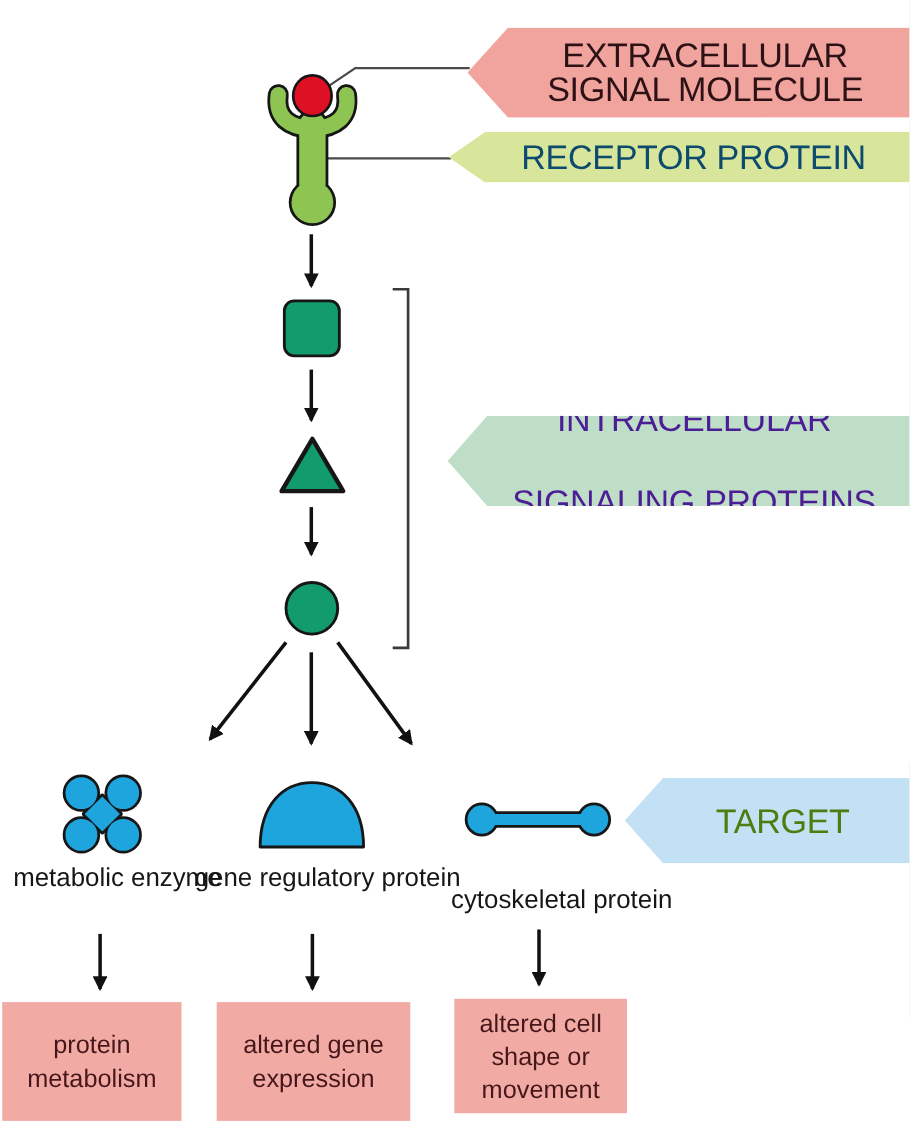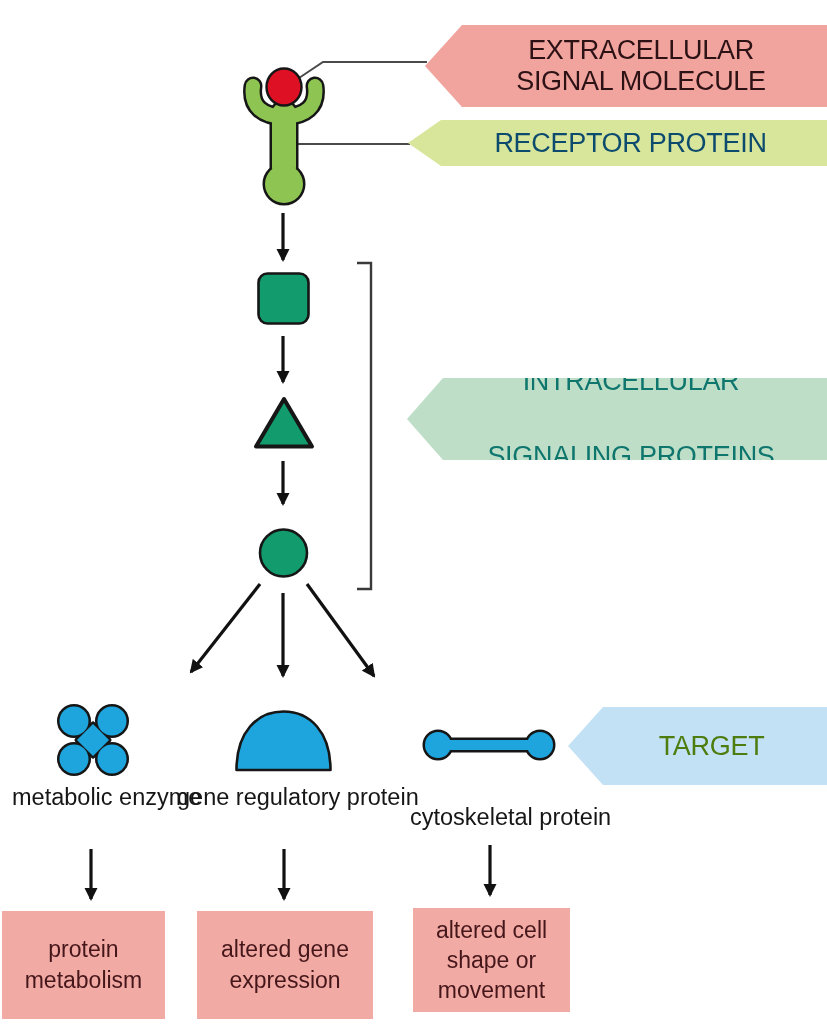--- a/index.html
+++ b/index.html
@@ -23,31 +23,31 @@
   }
   html,body{margin:0;padding:0;background:#e9e9e9;}
   #canvas{
     position:relative;width:827px;height:1024px;background:var(--page-bg);
     overflow:hidden;font-family:"Liberation Sans",sans-serif;
   }
   #shapes{position:absolute;left:0;top:0;width:827px;height:1024px;}
   .banner{
     position:absolute;display:flex;flex-direction:column;justify-content:center;
     align-items:center;text-align:center;color:var(--banner-text-dark);
-    font-size:27px;line-height:31px;font-weight:500;letter-spacing:-0.3px;white-space:nowrap;
+    font-size:31px;line-height:31px;font-weight:500;letter-spacing:-0.3px;white-space:nowrap;
   }
   .banner .bline{display:block;}
   #banner-extracellular{left:425px;top:25px;width:402px;height:82px;
     background:var(--banner-pink);
     clip-path:polygon(0 50%,37px 0,100% 0,100% 100%,37px 100%);padding-left:30px;box-sizing:border-box;}
   #banner-receptor{left:408px;top:120px;width:419px;height:46px;
     background:var(--banner-yellow-green);color:#0c4a6e;
     clip-path:polygon(0 50%,33px 0,100% 0,100% 100%,33px 100%);padding-left:26px;box-sizing:border-box;}
   #banner-intracellular{left:407px;top:378px;width:420px;height:82px;
-    background:var(--banner-pale-green);color:#0f766e;
+    background:var(--banner-pale-green);color:#4c1d95;
     clip-path:polygon(0 50%,36px 0,100% 0,100% 100%,36px 100%);padding-left:28px;box-sizing:border-box;gap:44px;}
   #banner-target{left:568px;top:707px;width:259px;height:78px;
     background:var(--banner-light-blue);color:#4d7c0f;
     clip-path:polygon(0 50%,35px 0,100% 0,100% 100%,35px 100%);padding-left:28px;box-sizing:border-box;}
   .shape-label{
     position:absolute;text-align:left;color:var(--label-text);
     font-size:23.5px;line-height:31px;white-space:nowrap;
   }
   #label-metabolic{left:12px;top:782px;width:160px;}
   #label-gene{left:177px;top:782px;width:222px;}

